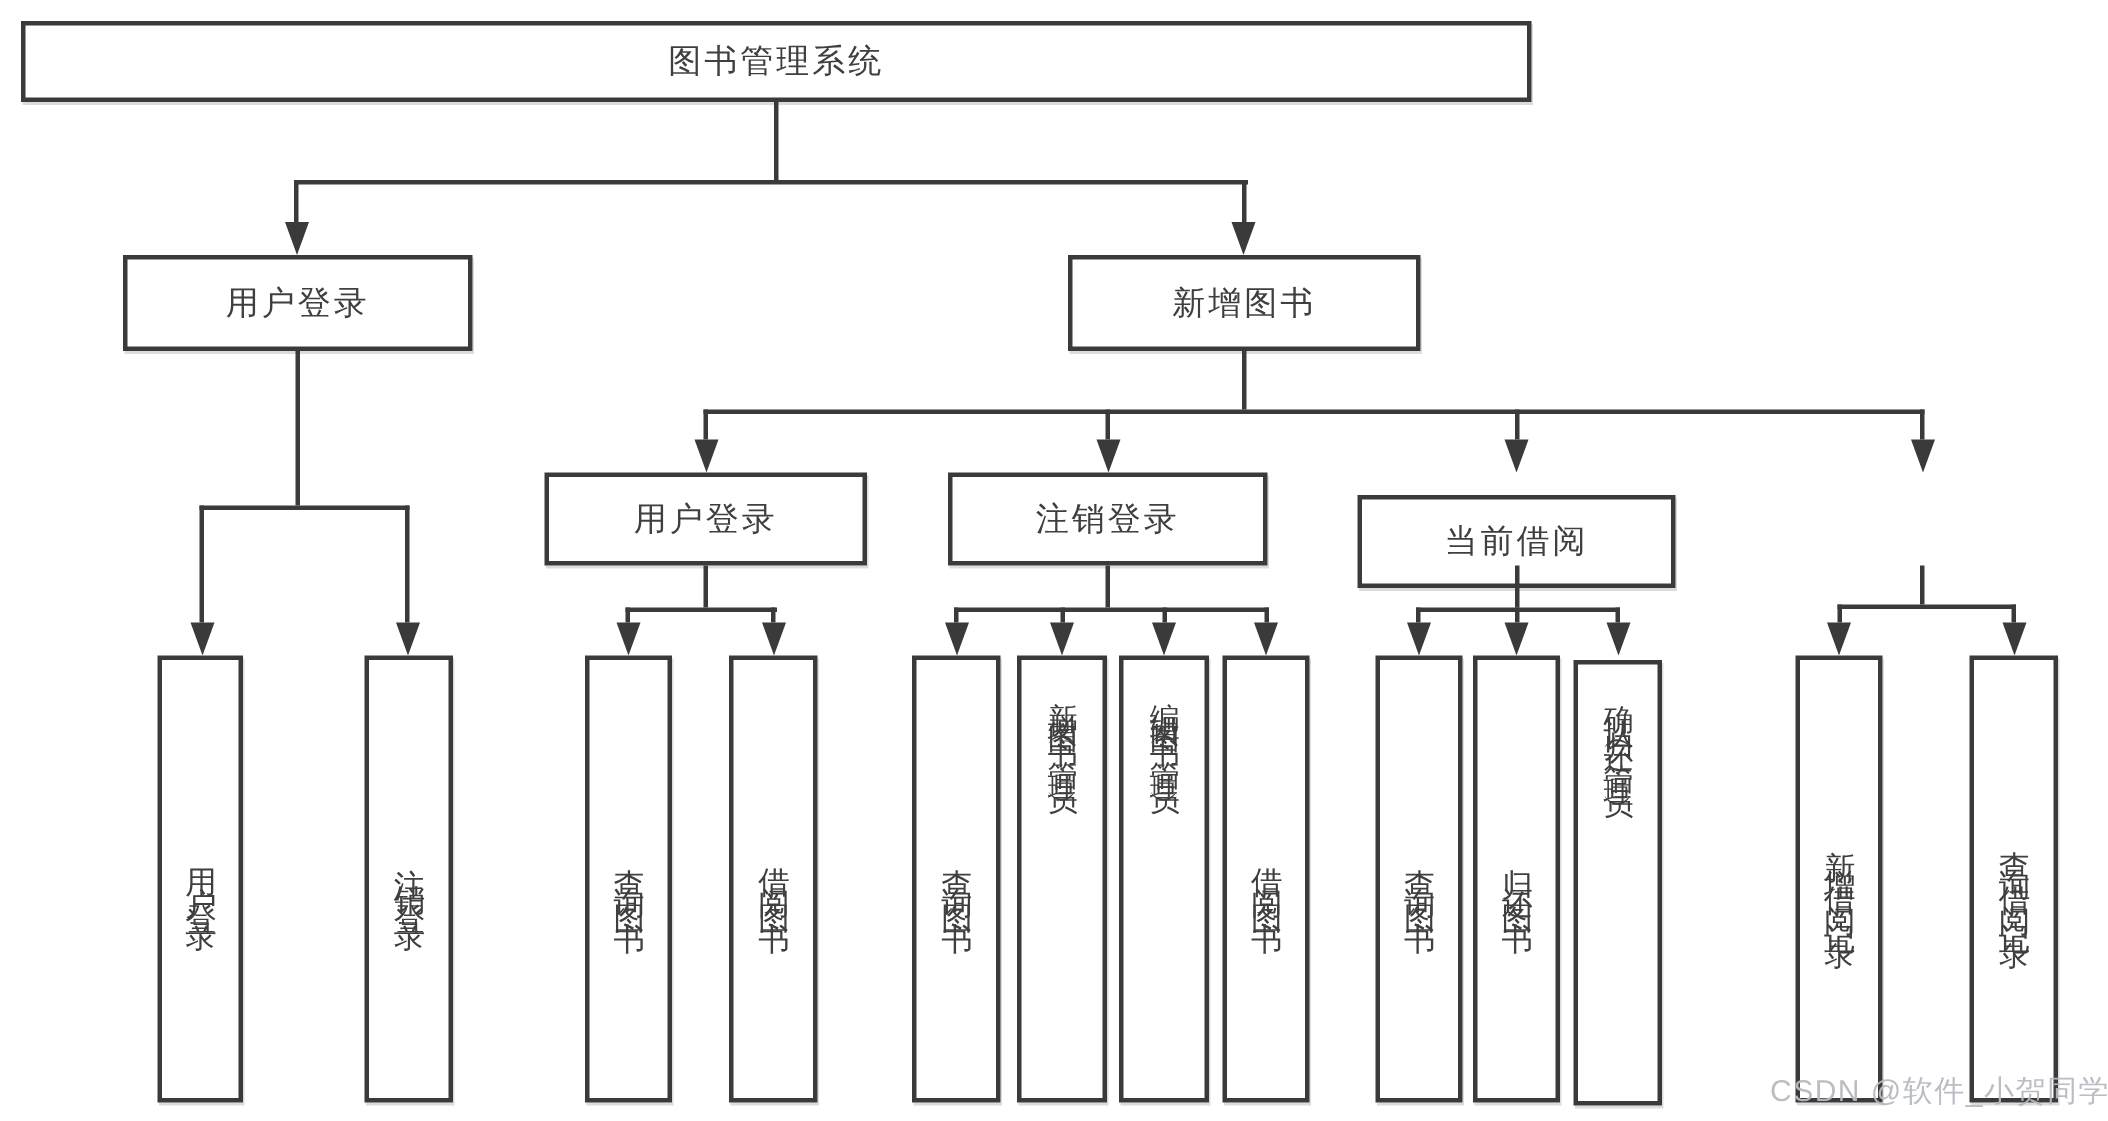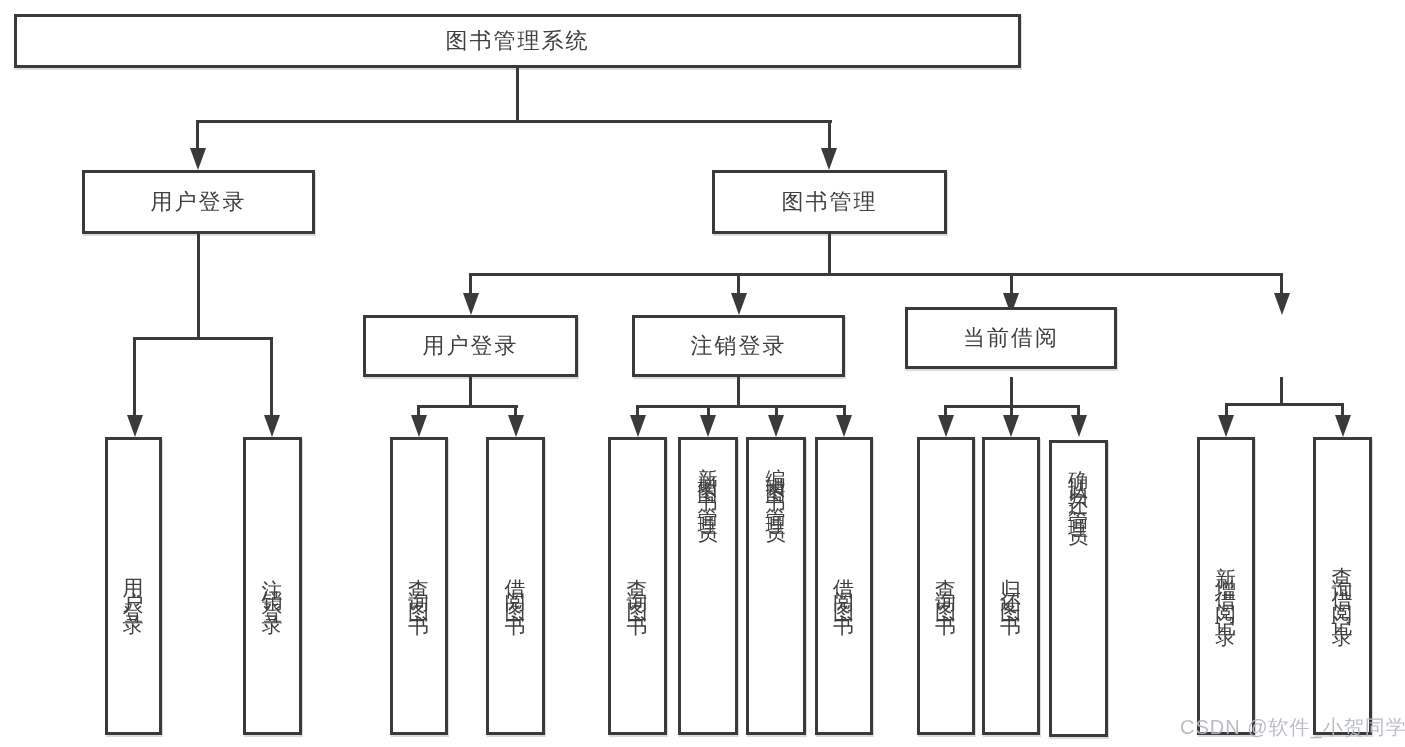--- a/index.html
+++ b/index.html
@@ -83,21 +83,21 @@
   <div class="line" style="left:196px;top:120px;width:636px;height:3px"></div>
   <div class="line" style="left:196px;top:120px;width:3px;height:28px"></div>
   <div class="arrow" style="left:190px;top:148px"></div>
   <div class="line" style="left:828px;top:120px;width:3px;height:28px"></div>
   <div class="arrow" style="left:821px;top:148px"></div>
 
   <div class="box h" style="left:82px;top:170px;width:233px;height:64px">
     <span class="lbl">用户登录</span>
   </div>
   <div class="box h" style="left:712px;top:170px;width:235px;height:64px">
-    <span class="lbl">图书管理</span>
+    <span class="lbl">新增图书</span>
   </div>
 
   <div class="line" style="left:197px;top:234px;width:3px;height:103px"></div>
   <div class="line" style="left:133px;top:337px;width:140px;height:3px"></div>
   <div class="line" style="left:133px;top:337px;width:3px;height:78px"></div>
   <div class="arrow" style="left:127px;top:415px"></div>
   <div class="line" style="left:270px;top:337px;width:3px;height:78px"></div>
   <div class="arrow" style="left:264px;top:415px"></div>
 
   <div class="line" style="left:828px;top:234px;width:3px;height:39px"></div>
@@ -110,21 +110,21 @@
   <div class="arrow" style="left:1003px;top:293px"></div>
   <div class="line" style="left:1280px;top:273px;width:3px;height:20px"></div>
   <div class="arrow" style="left:1274px;top:293px"></div>
 
   <div class="box h" style="left:363px;top:315px;width:215px;height:62px">
     <span class="lbl">用户登录</span>
   </div>
   <div class="box h" style="left:632px;top:315px;width:213px;height:62px">
     <span class="lbl">注销登录</span>
   </div>
-  <div class="box h" style="left:905px;top:307px;width:212px;height:62px">
+  <div class="box h" style="left:905px;top:330px;width:212px;height:62px">
     <span class="lbl">当前借阅</span>
   </div>
 
   <div class="line" style="left:469px;top:377px;width:3px;height:28px"></div>
   <div class="line" style="left:417px;top:405px;width:101px;height:3px"></div>
   <div class="line" style="left:417px;top:405px;width:3px;height:10px"></div>
   <div class="arrow" style="left:411px;top:415px"></div>
   <div class="line" style="left:514px;top:405px;width:3px;height:10px"></div>
   <div class="arrow" style="left:508px;top:415px"></div>
 

